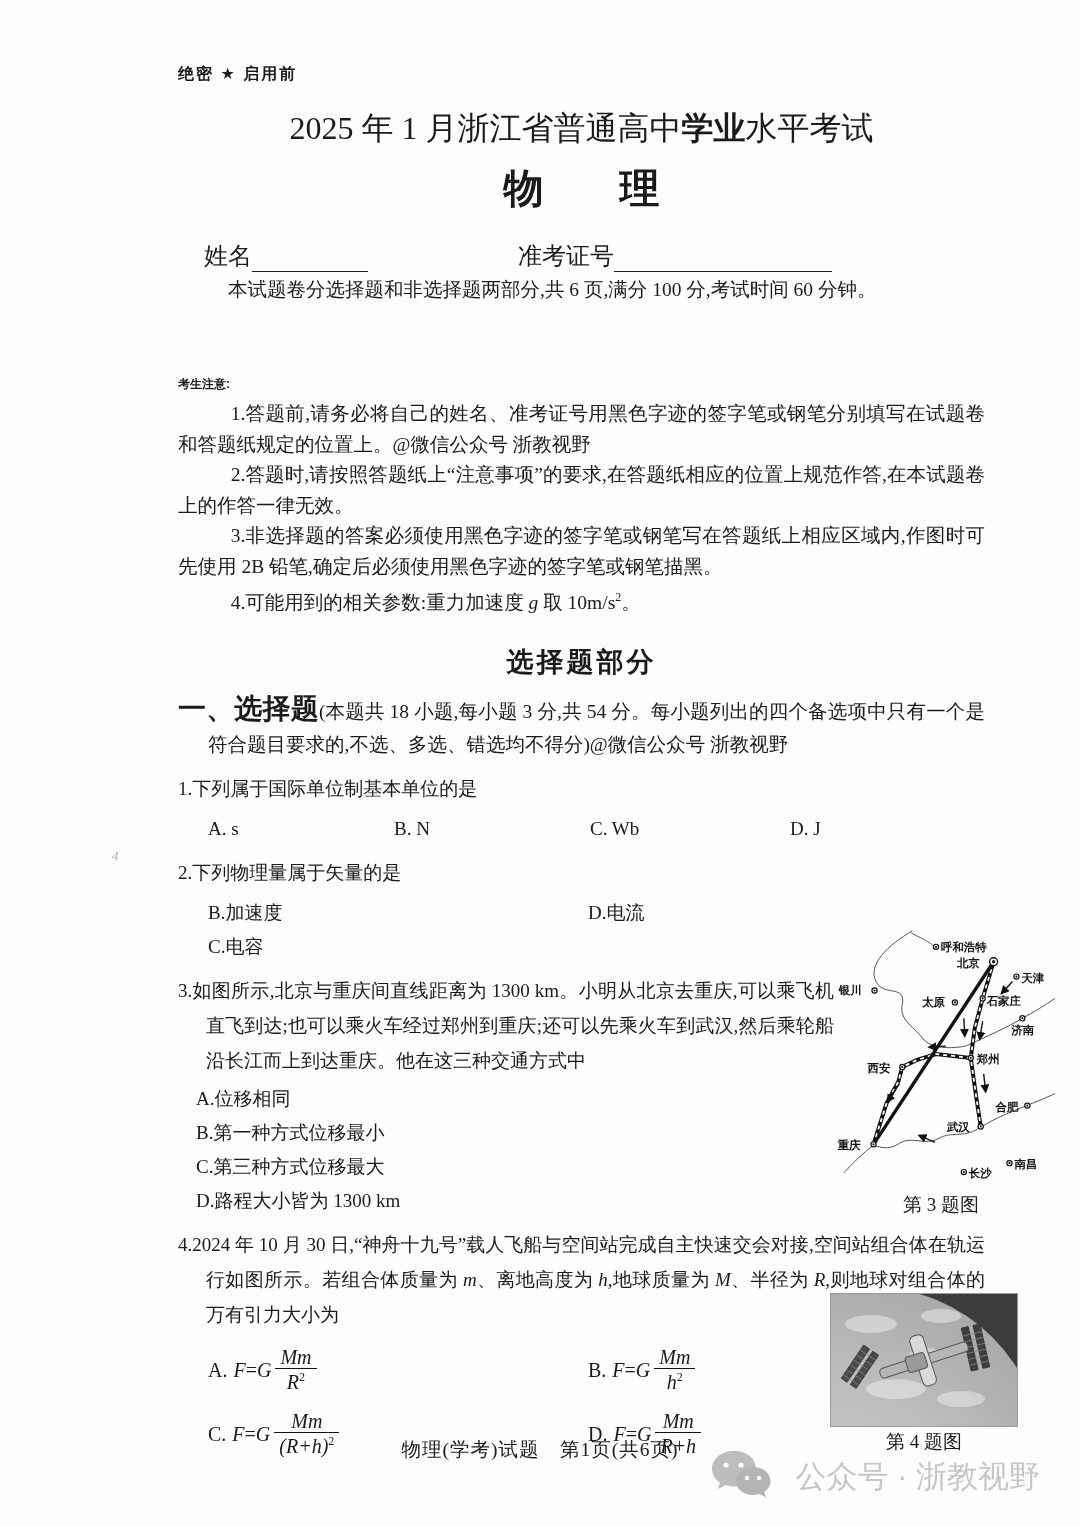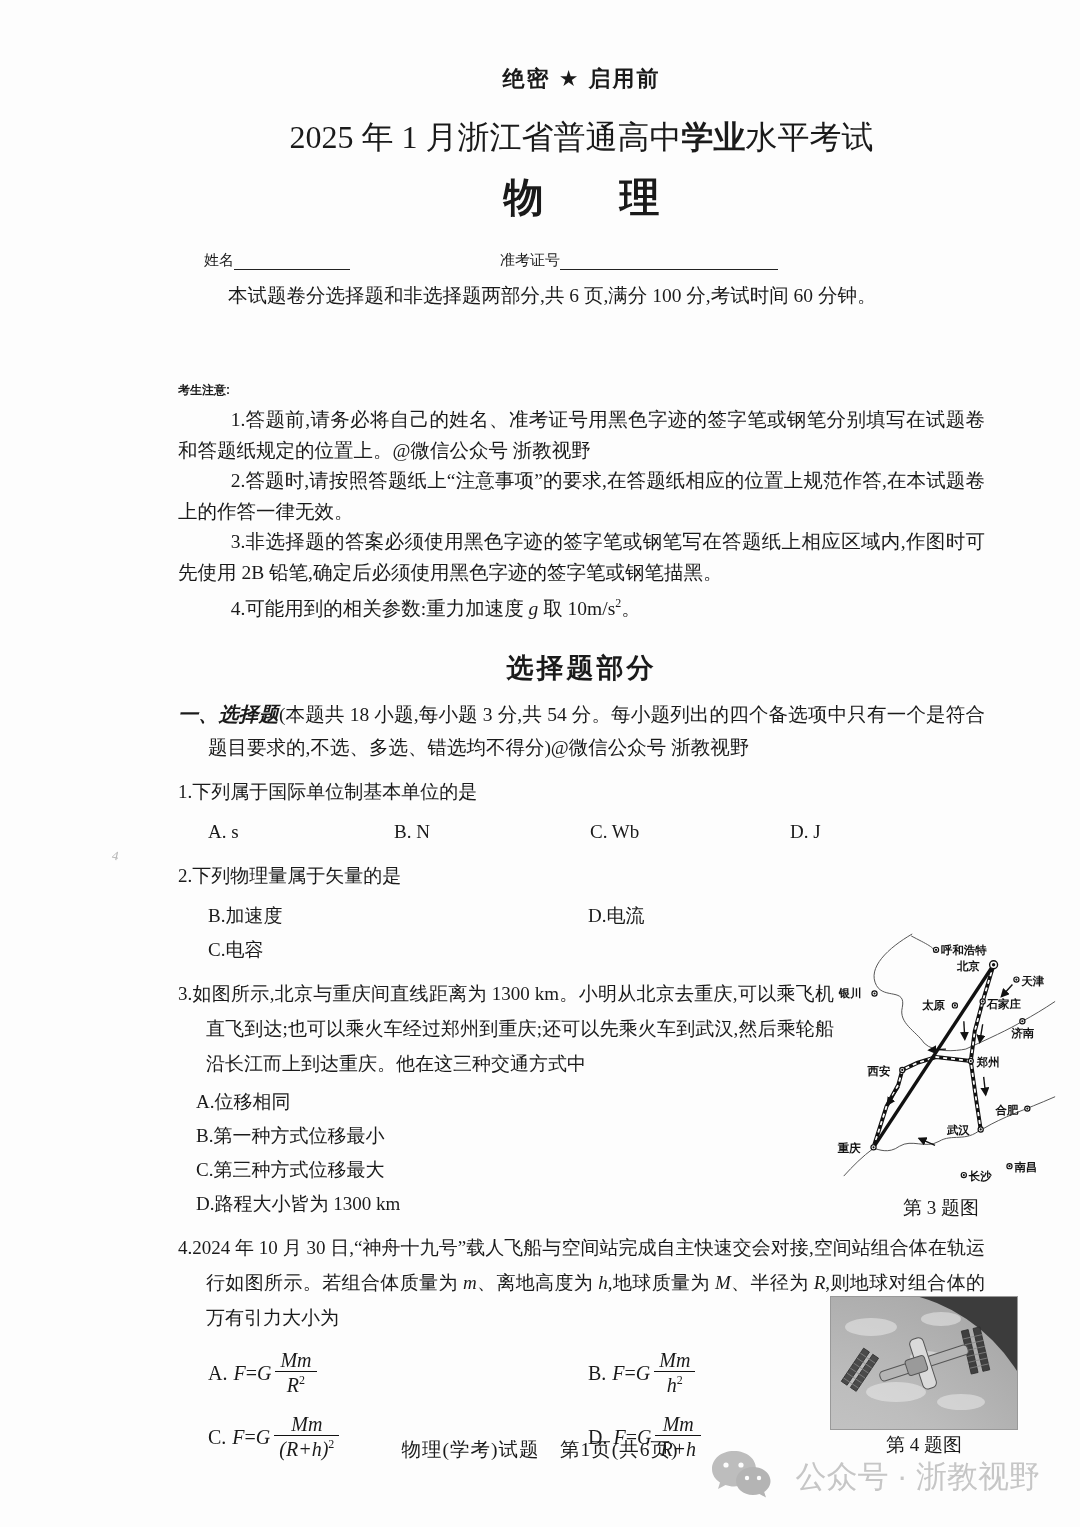--- a/index.html
+++ b/index.html
@@ -4,39 +4,39 @@
 <style>
   html,body{margin:0;padding:0;background:#e8e8e8;}
   .sheet{
     position:relative;width:1080px;height:1527px;margin:0 auto;
     background:#fdfdfd;overflow:hidden;color:#1a1a1a;
     font-family:"Liberation Serif","DejaVu Serif",serif;
     font-size:19px;
   }
   .content{position:absolute;left:178px;top:0;width:807px;}
   .hei{font-family:"Liberation Sans","DejaVu Sans",sans-serif;font-weight:bold;}
-  .secret{margin-top:64px;font-size:22px;letter-spacing:2px;text-align:center;}
+  .secret{margin-top:64px;font-size:16px;letter-spacing:2px;}
   .title{margin-top:22px;text-align:center;font-size:32px;white-space:nowrap;}
   .title .tb{font-family:"Liberation Sans","DejaVu Sans",sans-serif;font-weight:bold;}
   .subject{margin-top:10px;display:flex;justify-content:center;gap:76px;font-size:40px;}
-  .fieldrow{margin-top:24px;display:flex;align-items:flex-end;font-size:15px;}
+  .fieldrow{margin-top:24px;display:flex;align-items:flex-end;font-size:24px;}
   .fieldrow .nm{margin-left:26px;}
   .fieldrow .tk{margin-left:150px;}
   .uline{display:inline-block;border-bottom:1.6px solid #222;height:20px;vertical-align:bottom;}
   .uline.short{width:116px;}
   .uline.long{width:218px;}
-  .introline{margin-top:12px;padding-left:50px;font-size:19.5px;}
+  .introline{margin-top:4px;padding-left:50px;font-size:19.5px;}
   .notice-h{margin-top:73px;font-size:12px;}
   .notes{margin-top:6px;}
   .notes p{margin:0;line-height:30.5px;text-indent:2.7em;text-align:justify;font-size:19.5px;}
   .mathv{font-style:italic;font-family:"Liberation Serif",serif;}
   sup{font-size:12px;}
   .sec-h{margin-top:26px;text-align:center;font-size:27px;letter-spacing:3px;}
   .sec-intro{margin-top:12px;line-height:33px;padding-left:30px;text-indent:-30px;text-align:justify;font-size:19.5px;}
-  .sec-intro .b{font-size:20px;font-style:italic;}
+  .sec-intro .b{font-size:28px;}
   .q{position:relative;margin-top:10px;}
   .qtext{line-height:35px;padding-left:28px;text-indent:-28px;text-align:justify;margin:0;}
   .qtext.narrow{width:628px;}
   .optrow4{display:grid;grid-template-columns:186px 196px 200px 1fr;margin-left:30px;margin-top:7px;line-height:32px;}
   .optrow2{display:grid;grid-template-columns:380px 1fr;margin-left:30px;margin-top:7px;line-height:32px;row-gap:2px;}
   .optlist{margin-left:18px;line-height:33px;margin-top:4px;}
   .optlist div{margin-top:1px;}
   
   .map-fig{position:absolute;left:632px;top:-48px;width:262px;}
   .fig-cap{text-align:center;font-size:19px;margin-top:2px;}

